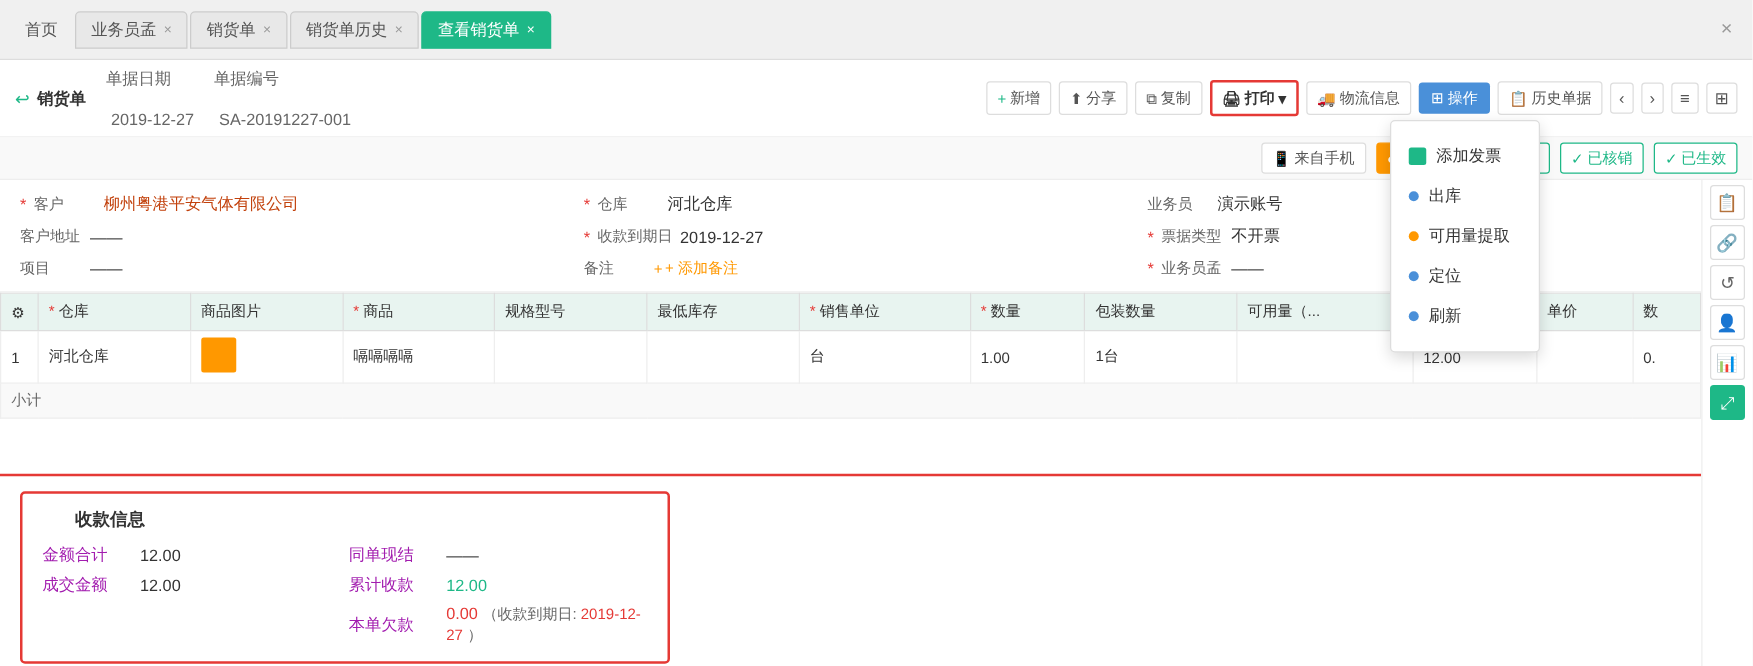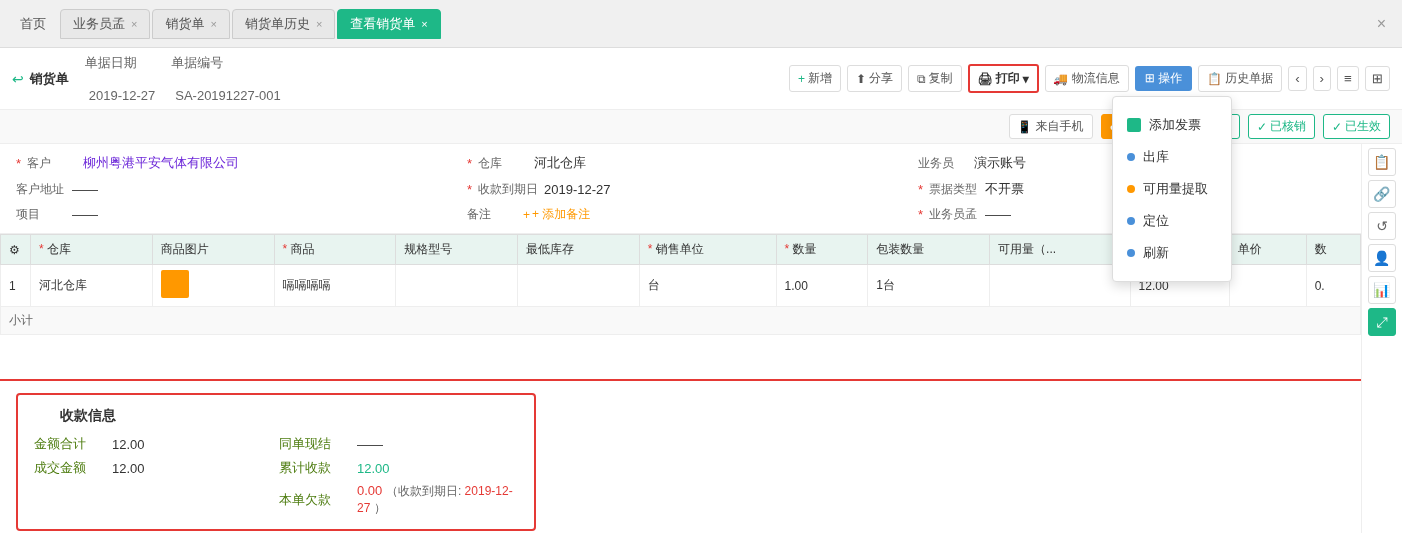--- a/index.html
+++ b/index.html
@@ -39,41 +39,41 @@
     .sec-btn.green-outline { border-color: #1eb887; color: #1eb887; }
     .sec-btn.orange { background: #ff9800; color: #fff; border-color: #ff9800; }
     .checkmark { color: #1eb887; }
 
     
     .form-section { padding: 10px 16px; display: grid; grid-template-columns: 1fr 1fr 1fr; gap: 8px 24px; border-bottom: 1px solid #eee; }
     .form-row { display: flex; align-items: center; gap: 6px; }
     .form-label { color: #666; font-size: 12px; white-space: nowrap; min-width: 50px; }
     .required { color: #e53935; }
     .form-value { color: #333; font-size: 13px; }
-    .form-value.link { color: #6d28d9; }
+    .form-value.link { color: #c2410c; }
     .add-note { color: #ff9800; font-size: 12px; cursor: pointer; display: flex; align-items: center; gap: 2px; }
 
     
     .table-section { flex: 1; overflow: hidden; display: flex; flex-direction: column; }
     .data-table { width: 100%; border-collapse: collapse; font-size: 12px; }
     .data-table th { background: #e8f4f0; padding: 6px 8px; text-align: left; border: 1px solid #ddd; color: #333; font-weight: normal; white-space: nowrap; }
     .data-table th .required { color: #e53935; }
     .data-table td { padding: 5px 8px; border: 1px solid #eee; color: #333; }
     .data-table tr.data-row td { background: #fff; }
     .data-table tr.subtotal-row td { background: #f9f9f9; color: #666; }
     .col-settings { width: 30px; text-align: center; }
     .product-thumb { width: 28px; height: 28px; background: #ff9800; display: inline-block; border-radius: 2px; }
 
     
     .bottom-section { display: flex; padding: 12px 16px; border-top: 2px solid #e53935; }
     .payment-info { border: 2px solid #e53935; border-radius: 4px; padding: 12px 16px; width: 520px; }
     .payment-title { font-weight: bold; font-size: 14px; margin-bottom: 10px; padding-left: 26px; }
     .payment-grid { display: grid; grid-template-columns: 1fr 1fr; gap: 6px; }
     .payment-row { display: flex; align-items: center; gap: 8px; font-size: 13px; }
-    .payment-label { color: #4d7c0f; min-width: 70px; }
+    .payment-label { color: #a21caf; min-width: 70px; }
     .payment-value { color: #333; }
     .payment-value.red { color: #e53935; }
     .payment-value.green { color: #1eb887; }
 
     
     .right-icons { display: flex; flex-direction: column; gap: 4px; padding: 4px 6px; border-left: 1px solid #eee; }
     .side-icon { width: 28px; height: 28px; display: flex; align-items: center; justify-content: center; border: 1px solid #ddd; border-radius: 3px; cursor: pointer; color: #666; font-size: 14px; }
     .side-icon.active { background: #1eb887; color: #fff; border-color: #1eb887; }
 
     

